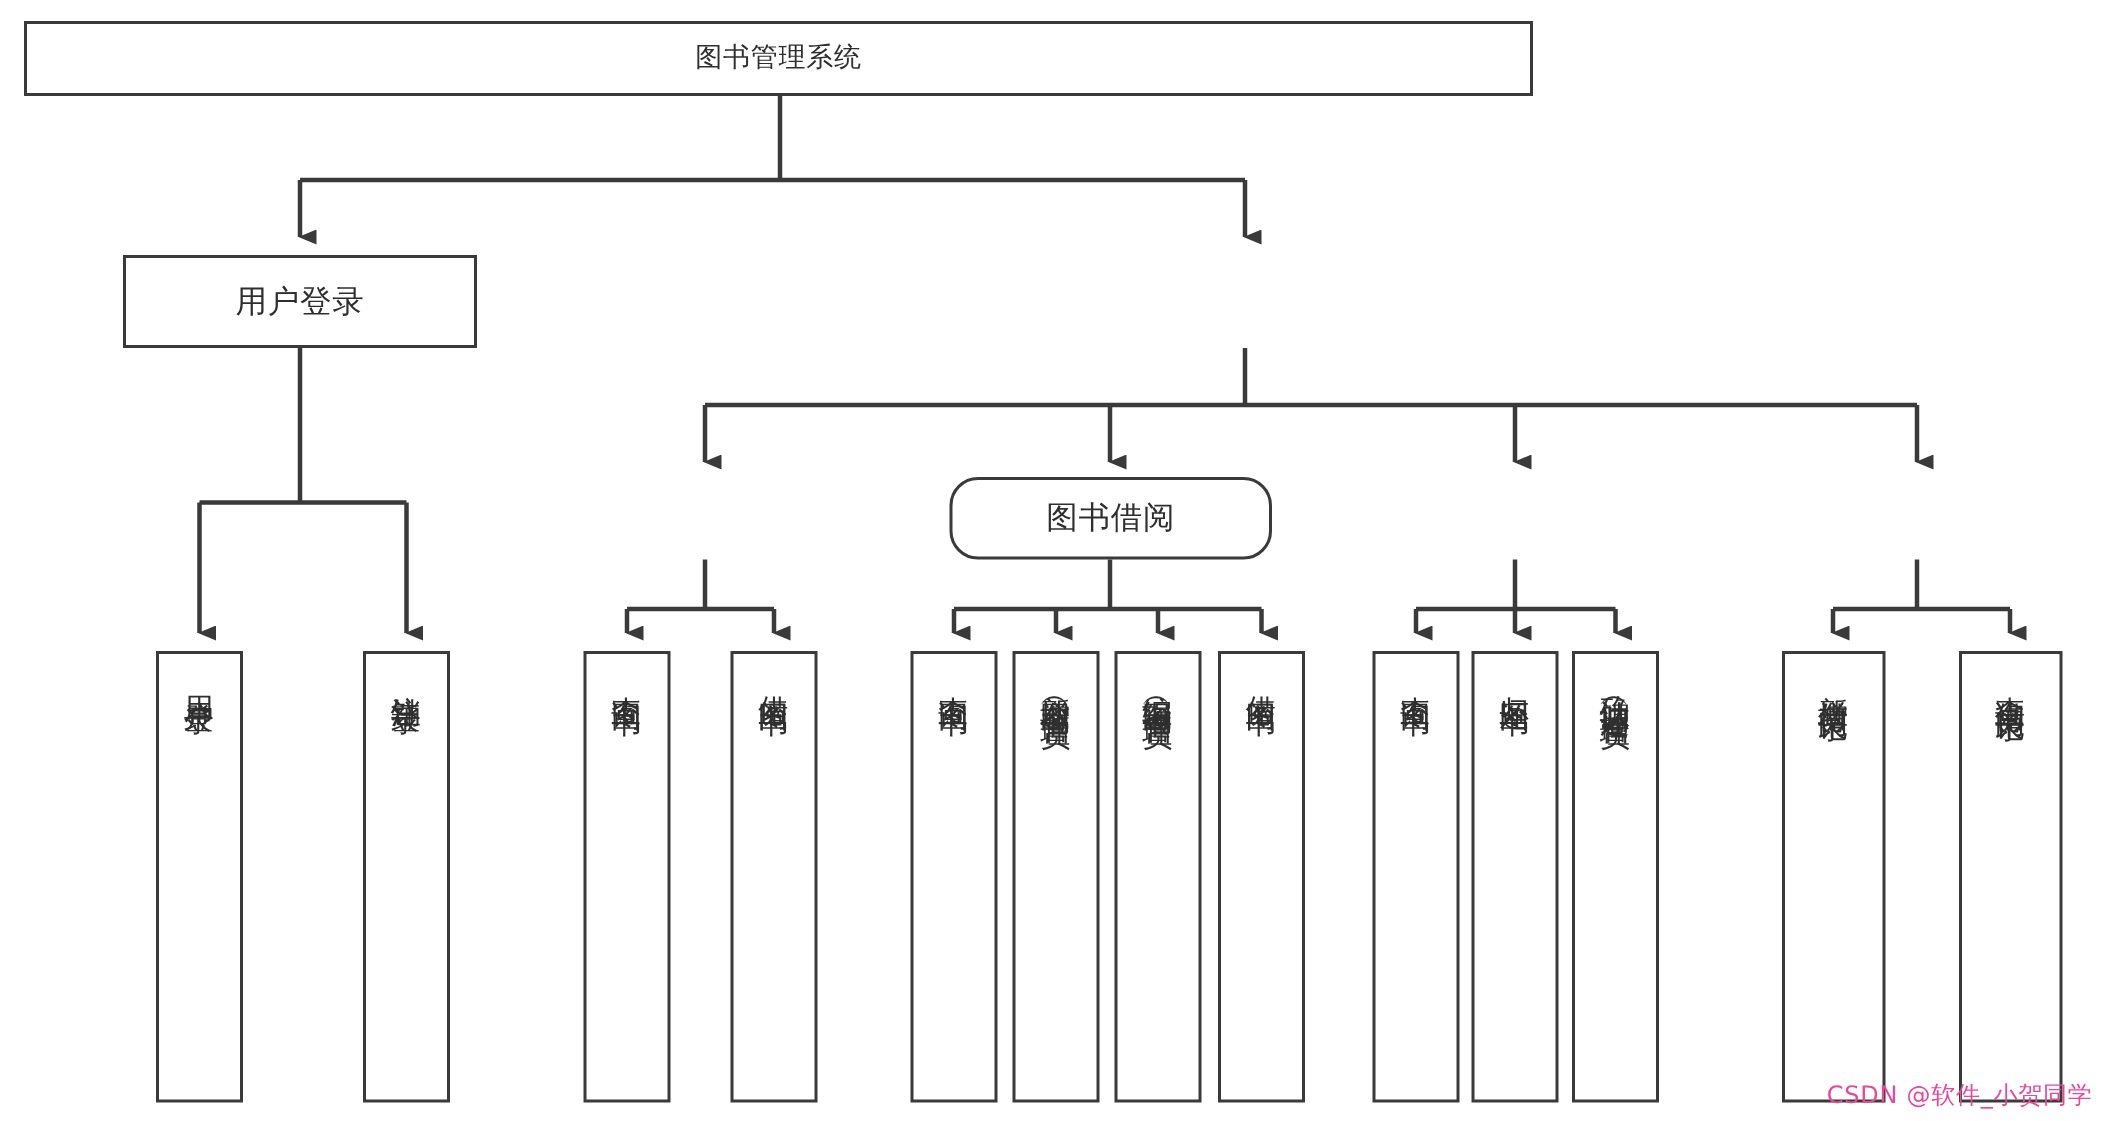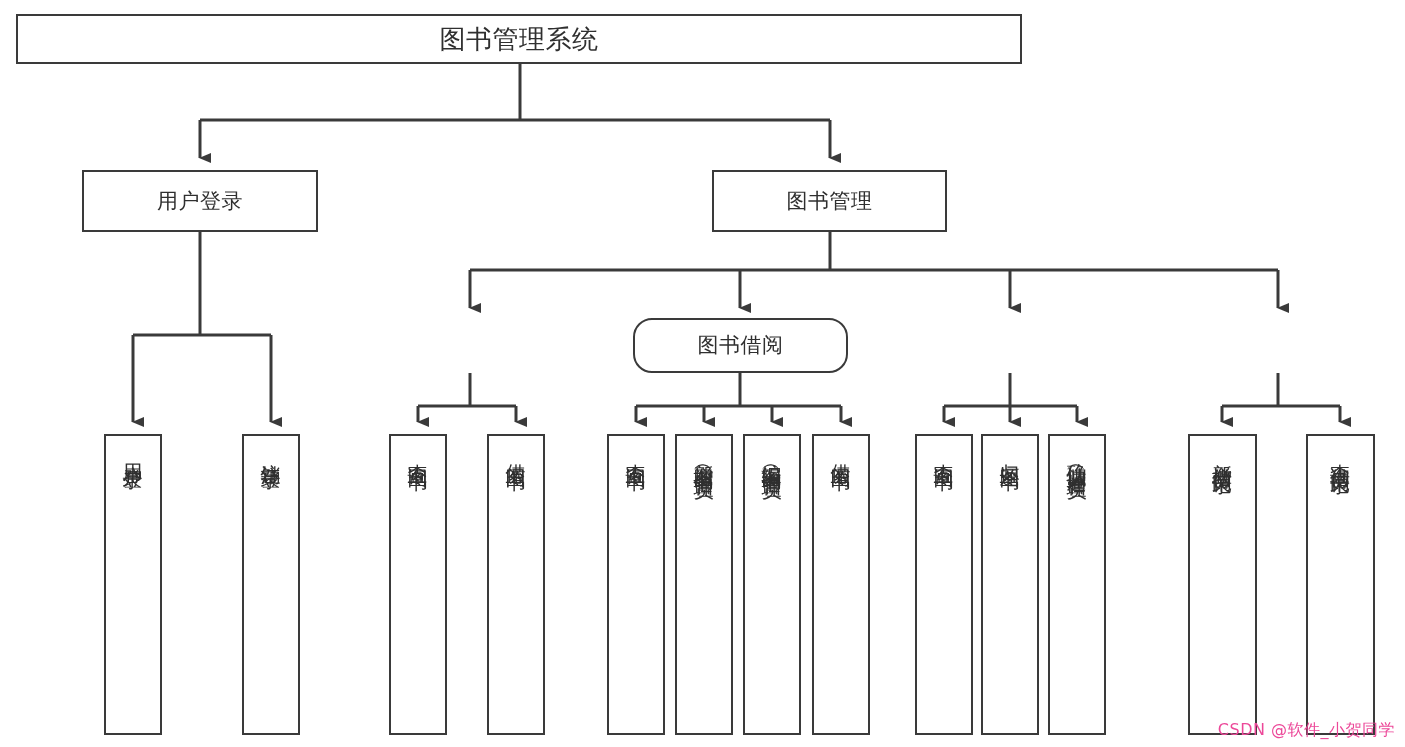--- a/index.html
+++ b/index.html
@@ -52,21 +52,21 @@
     padding-top: 12px;
   }
   .node.vertical .node-label {
     writing-mode: vertical-rl;
     text-orientation: upright;
     font-size: 20px;
     letter-spacing: 2.5px;
     line-height: 1;
   }
   #node-root .node-label {
-    font-size: 26px;
+    font-size: 18px;
   }
   .watermark {
     position: absolute;
     right: 10px;
     bottom: 6px;
     font-size: 16px;
     color: #ec4899;
     white-space: nowrap;
     letter-spacing: 0.5px;
   }
@@ -126,23 +126,20 @@
     </g>
   </svg>
 
   <div class="node horizontal" id="node-root" style="left:16px; top:14px; width:1006px; height:50px;">
     <span class="node-label">图书管理系统</span>
   </div>
 
   <div class="node horizontal" style="left:82px; top:170px; width:236px; height:62px;">
     <span class="node-label">用户登录</span>
   </div>
-  <div class="node horizontal" style="left:712px; top:170px; width:235px; height:62px;">
-    <span class="node-label">图书管理</span>
-  </div>
 
   <div class="node horizontal" style="left:633px; top:318px; width:215px; height:55px;border-radius:19px;">
     <span class="node-label">图书借阅</span>
   </div>
 
   <div class="node vertical" style="left:104px; top:434px; width:58px; height:301px;">
     <span class="node-label">用户登录</span>
   </div>
   <div class="node vertical" style="left:242px; top:434px; width:58px; height:301px;">
     <span class="node-label">注销登录</span>

